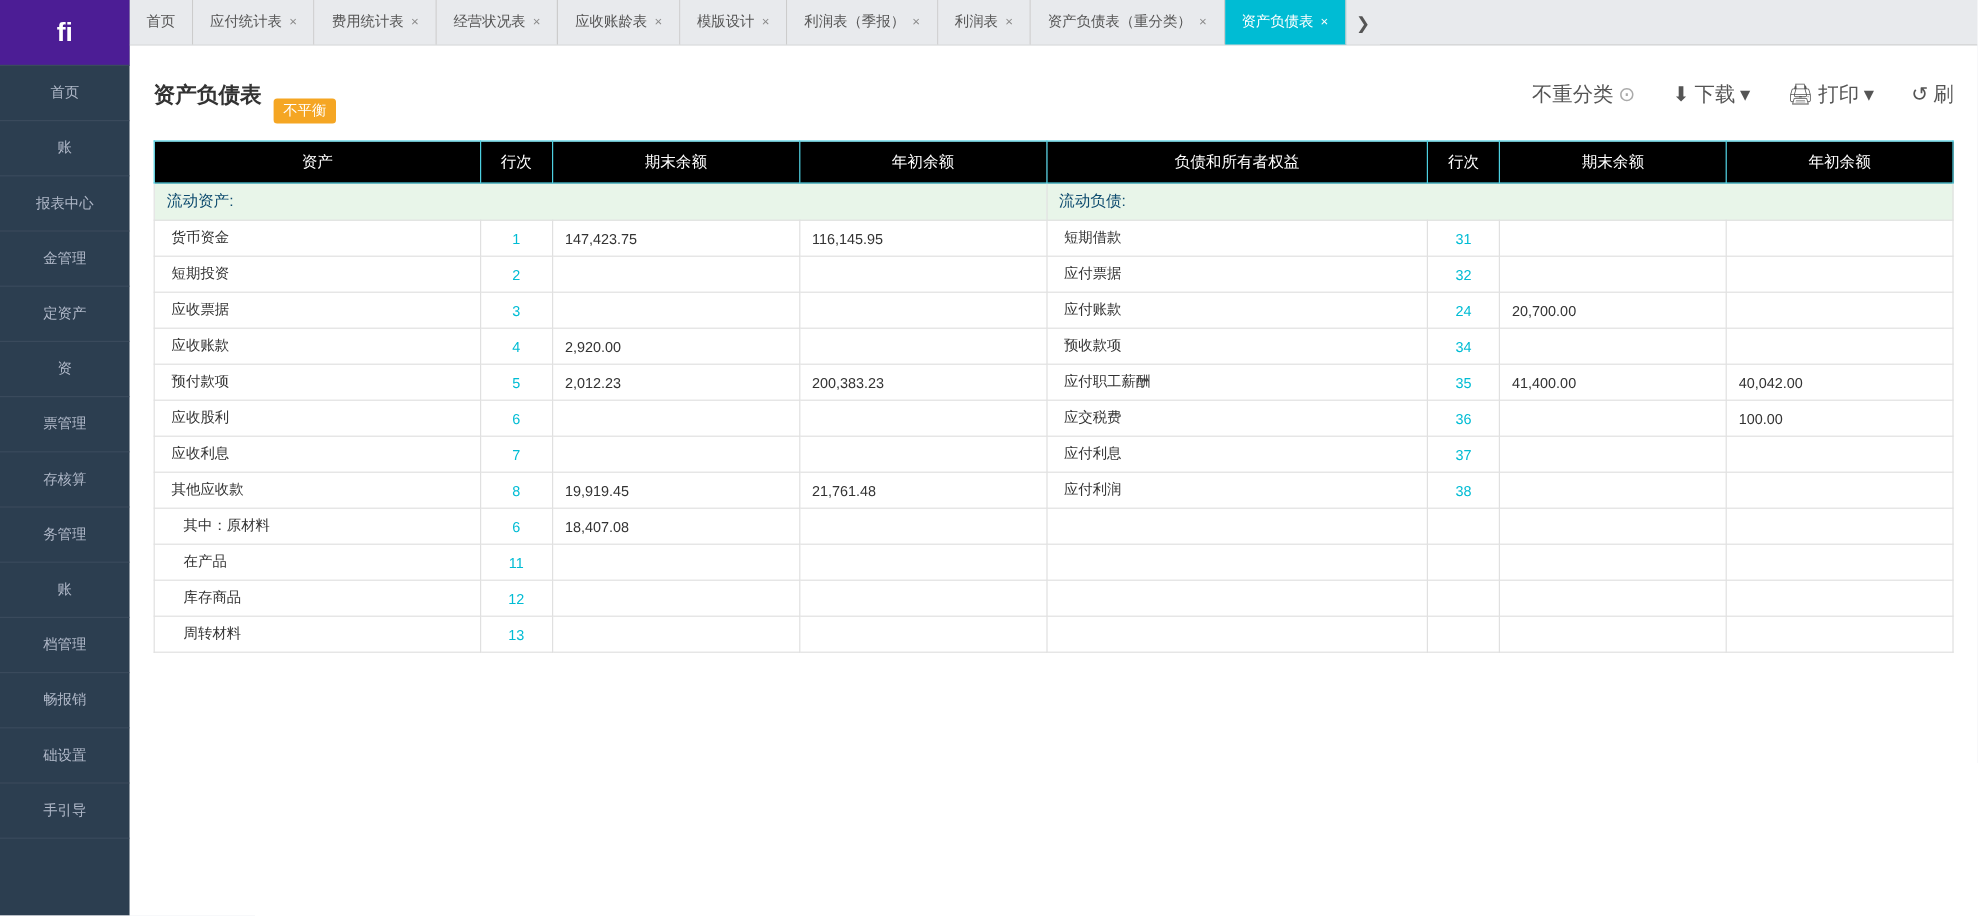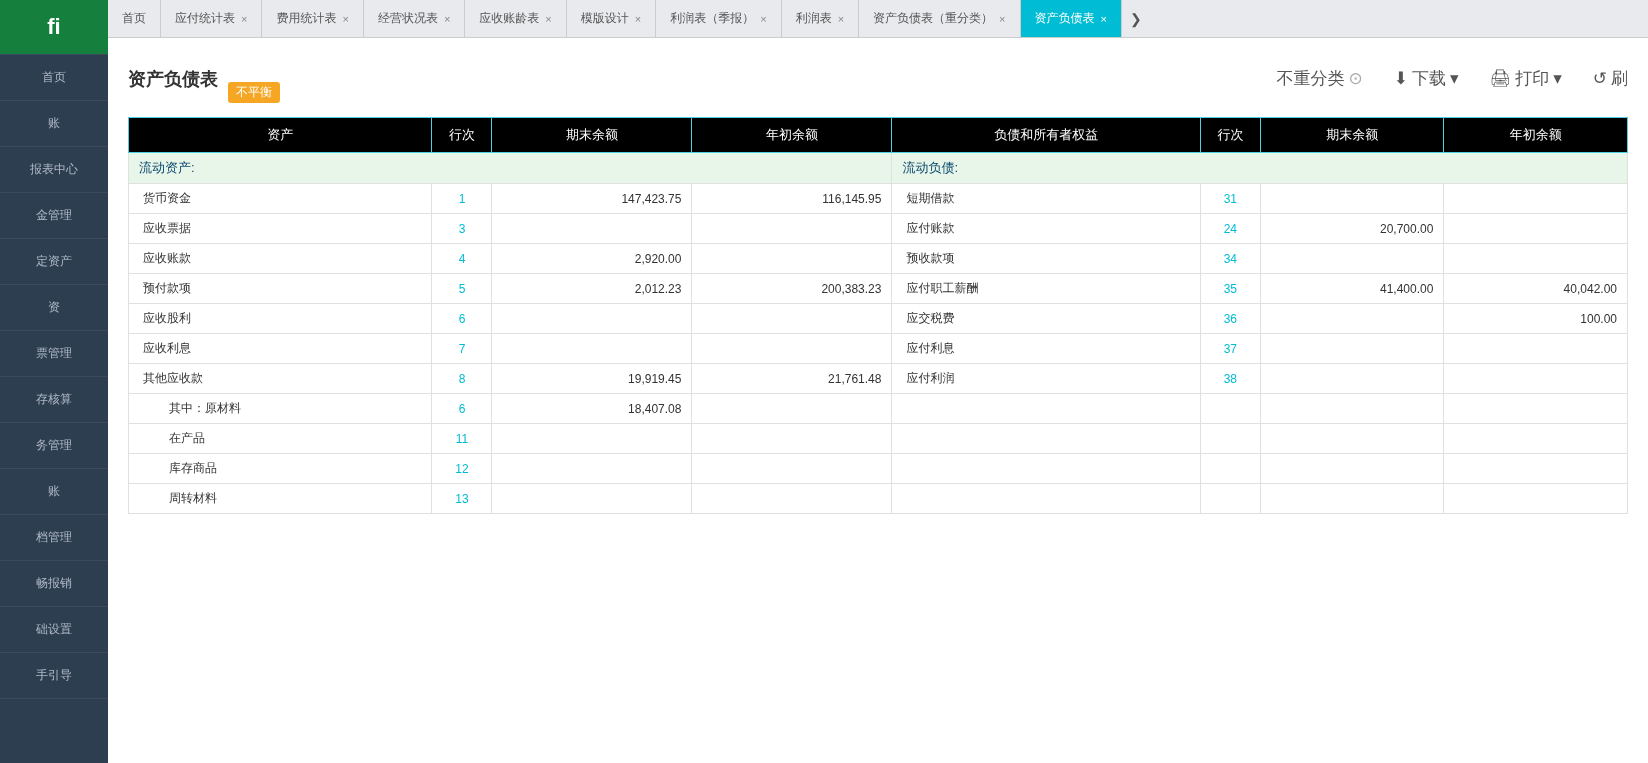--- a/index.html
+++ b/index.html
@@ -3,21 +3,21 @@
   <meta charset="utf-8">
   <style>
     * { box-sizing: border-box; margin: 0; padding: 0; }
     body { font-family: 'Microsoft YaHei', Arial, sans-serif; font-size: 13px; background: #f0f2f5; overflow: hidden; }
     
     .app-container { display: flex; height: 763px; width: 1648px; }
     
     
     .sidebar { width: 108px; background: #2c3e50; color: #ccc; display: flex; flex-direction: column; flex-shrink: 0; }
     .sidebar-item { padding: 14px 8px; text-align: center; font-size: 12px; color: #b0b8c8; cursor: pointer; border-bottom: 1px solid #3a4a5c; }
-    .sidebar-logo { padding: 14px 8px; text-align: center; font-size: 22px; font-weight: bold; color: #fff; border-bottom: 1px solid #3a4a5c; background: #15803d; }
+    .sidebar-logo { padding: 14px 8px; text-align: center; font-size: 22px; font-weight: bold; color: #fff; border-bottom: 1px solid #3a4a5c; background: #4c1d95; }
 
     
     .main-area { flex: 1; display: flex; flex-direction: column; overflow: hidden; }
     
     
     .tab-bar { display: flex; align-items: center; background: #e8eaed; border-bottom: 1px solid #ccc; height: 38px; flex-shrink: 0; overflow: hidden; }
     .tab { display: flex; align-items: center; padding: 0 14px; height: 38px; font-size: 12px; color: #555; cursor: pointer; border-right: 1px solid #ccc; white-space: nowrap; background: #e8eaed; }
     .tab.active { background: #00bcd4; color: #fff; }
     .tab .close-btn { margin-left: 6px; font-size: 11px; color: #888; }
     .tab.active .close-btn { color: #fff; }
@@ -33,23 +33,23 @@
     .badge-unbalanced { background: #f5a623; color: #fff; padding: 2px 8px; border-radius: 3px; font-size: 12px; margin-top: 28px; }
     .header-actions { display: flex; align-items: center; gap: 31px; color: #555; font-size: 17px; }
     .header-action-btn { display: flex; align-items: center; gap: 4px; cursor: pointer; color: #555; }
     
     
     .balance-table { width: 100%; border-collapse: collapse; border: 1px solid #ccc; }
     .balance-table th { background: #000000; color: #fff; padding: 8px 10px; text-align: center; border: 1px solid #4dd0e1; font-weight: normal; font-size: 13px; }
     .balance-table td { padding: 6px 10px; border: 1px solid #e0e0e0; font-size: 12px; color: #333; }
     .balance-table .section-header td { background: #e8f5e9; color: #0c4a6e; font-size: 13px; }
     .balance-table .row-number { text-align: center; color: #00bcd4; }
-    .balance-table .amount { text-align: right; }
+    .balance-table .amount { }
     .balance-table .label { padding-left: 14px; }
-    .balance-table .label-indent { padding-left: 40px; }
+    .balance-table .label-indent { padding-left: 24px; }
     
     
     ::-webkit-scrollbar { width: 6px; }
     ::-webkit-scrollbar-thumb { background: #ccc; border-radius: 3px; }
   </style>
 </head>
 <body>
 
 <div class="app-container">
 
@@ -166,20 +166,30 @@
     <td class="label">货币资金</td>
     <td class="row-number">1</td>
     <td class="amount">147,423.75</td>
     <td class="amount">116,145.95</td>
     <td class="label">短期借款</td>
     <td class="row-number">31</td>
     <td class="amount"></td>
     <td class="amount"></td>
   </tr>
             <tr>
+    <td class="label">短期投资</td>
+    <td class="row-number">2</td>
+    <td class="amount"></td>
+    <td class="amount"></td>
+    <td class="label">应付票据</td>
+    <td class="row-number">32</td>
+    <td class="amount"></td>
+    <td class="amount"></td>
+  </tr>
+            <tr>
     <td class="label">应收票据</td>
     <td class="row-number">3</td>
     <td class="amount"></td>
     <td class="amount"></td>
     <td class="label">应付账款</td>
     <td class="row-number">24</td>
     <td class="amount">20,700.00</td>
     <td class="amount"></td>
   </tr>
             <tr>

